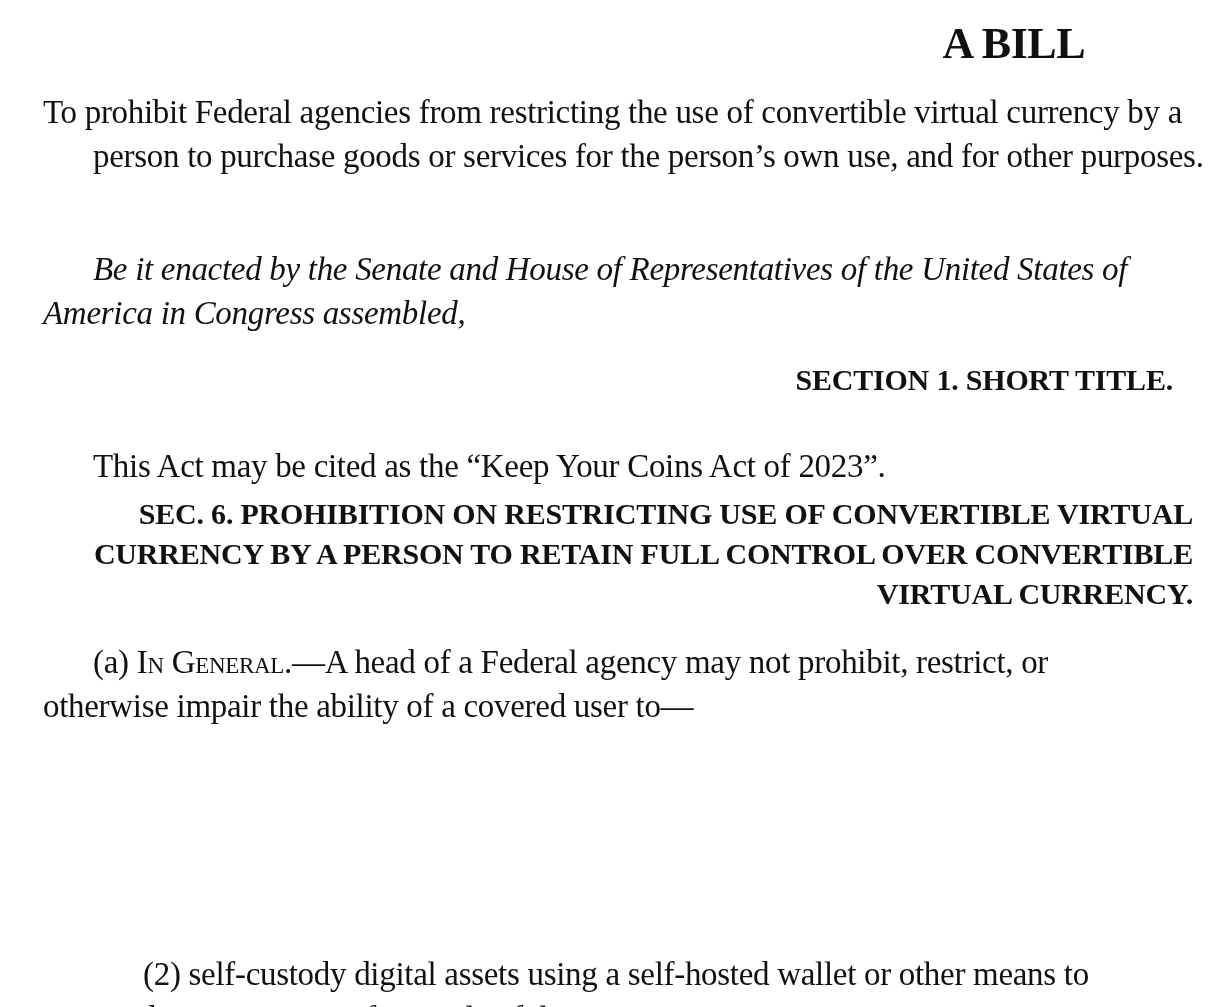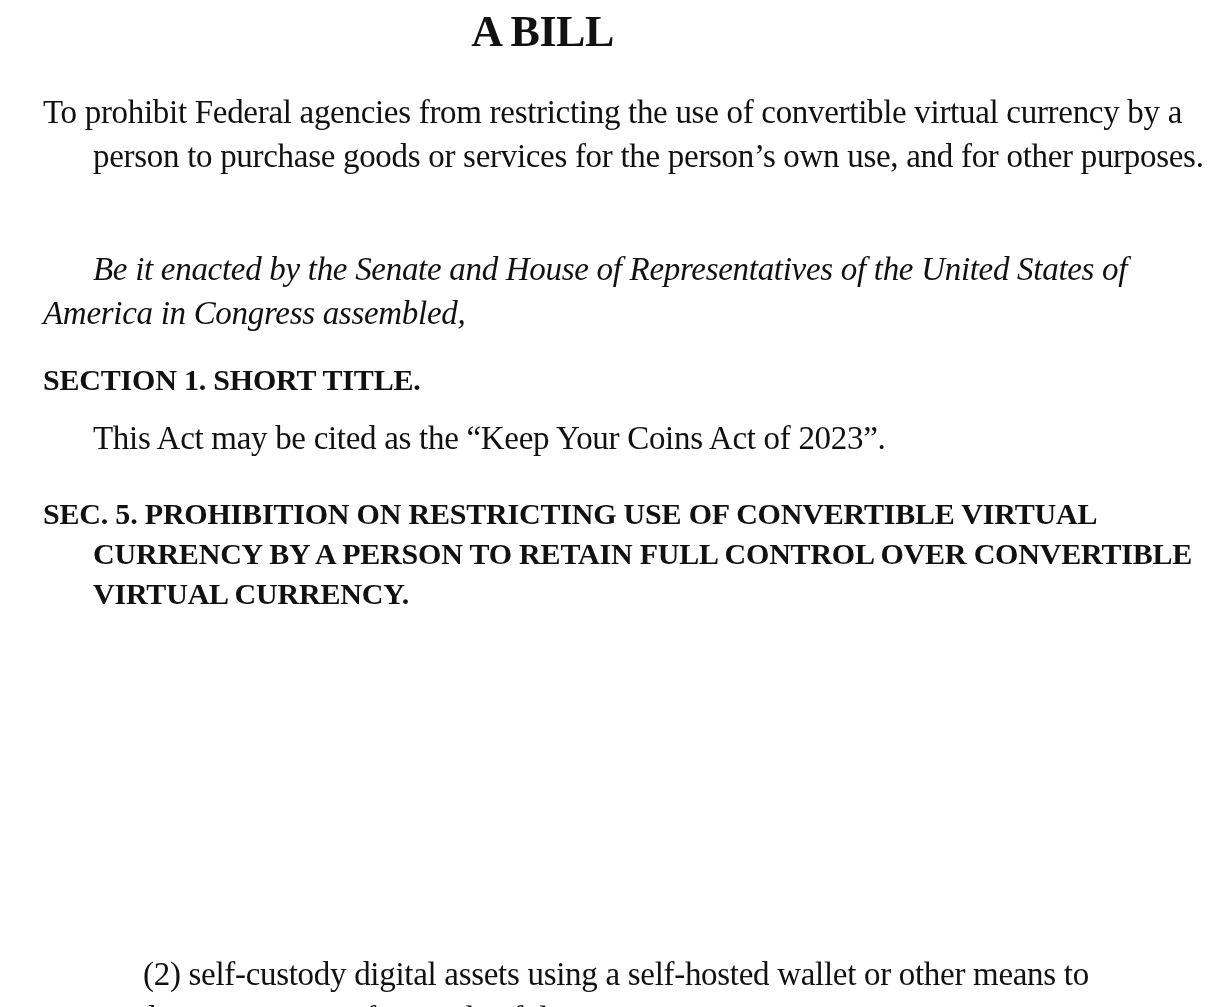--- a/index.html
+++ b/index.html
@@ -17,23 +17,23 @@
     }
     .page {
       position: absolute;
       left: 0; top: 0;
       width: 1213px;
       height: 1007px;
     }
     .title {
       position: absolute;
       left: 0;
-      top: 2px;
+      top: 14px;
       width: 1085px;
-      text-align: center;
+      text-align: right;
       font-weight: bold;
       font-size: 44px;
       line-height: 60px;
       letter-spacing: -0.5px;
     }
     .para {
       position: absolute;
       font-size: 33px;
       line-height: 44px;
       letter-spacing: -0.3px;
@@ -46,37 +46,39 @@
     }
     .indent-first {
       text-indent: 50px;
     }
     .italic { font-style: italic; font-family: Liberation Serif, serif; }
     .heading {
       font-size: 30px;
       line-height: 40px;
       font-weight: bold;
       letter-spacing: -0.2px;
+      text-align: right;
     }
     .smallcaps { font-variant: small-caps; }
   </style>
 </head>
 <body>
 
 <div class="page">
 
   <div class="title">A BILL</div>
 
   <p class="para hang" style="left:43px; top:90px; width:1130px;">To prohibit Federal agencies from restricting the use of convertible virtual currency by a person to purchase goods or services for the person’s own use, and for other purposes.</p>
 
   <p class="para italic indent-first" style="left:43px; top:247px; width:1110px;">Be it enacted by the Senate and House of Representatives of the United States of America in Congress assembled,</p>
 
   <p class="para heading" style="left:43px; top:360px; width:1130px;">SECTION 1. SHORT TITLE.</p>
 
-  <p class="para" style="left:93px; top:416px; width:1100px;">This Act may be cited as the “Keep Your Coins Act of 2023”.</p>
+  <p class="para" style="left:93px; top:444px; width:1100px;">This Act may be cited as the “Keep Your Coins Act of 2023”.</p>
 
-  <p class="para heading hang" style="left:43px; top:494px; width:1100px; line-height:40px;">SEC. 5. PROHIBITION ON RESTRICTING USE OF CONVERTIBLE VIRTUAL CURRENCY BY A PERSON TO RETAIN FULL CONTROL OVER CONVERTIBLE VIRTUAL CURRENCY.</p>
+  <p class="para heading hang" style="left:43px; top:494px; width:1100px; line-height:40px;">SEC. 6. PROHIBITION ON RESTRICTING USE OF CONVERTIBLE VIRTUAL CURRENCY BY A PERSON TO RETAIN FULL CONTROL OVER CONVERTIBLE VIRTUAL CURRENCY.</p>
 
+  <p class="para indent-first" style="left:43px; top:640px; width:1130px;"><span>(a)</span> <span class="smallcaps">In General.</span><span>—A head of a Federal agency may not prohibit, restrict, or otherwise impair the ability of a covered user to—</span></p>
 
 
   <p class="para indent-first" style="left:93px; top:952px; width:1100px;">(2) self-custody digital assets using a self-hosted wallet or other means to conduct transactions for any lawful purpose.</p>
 
 </div>
 
 </body></html>

